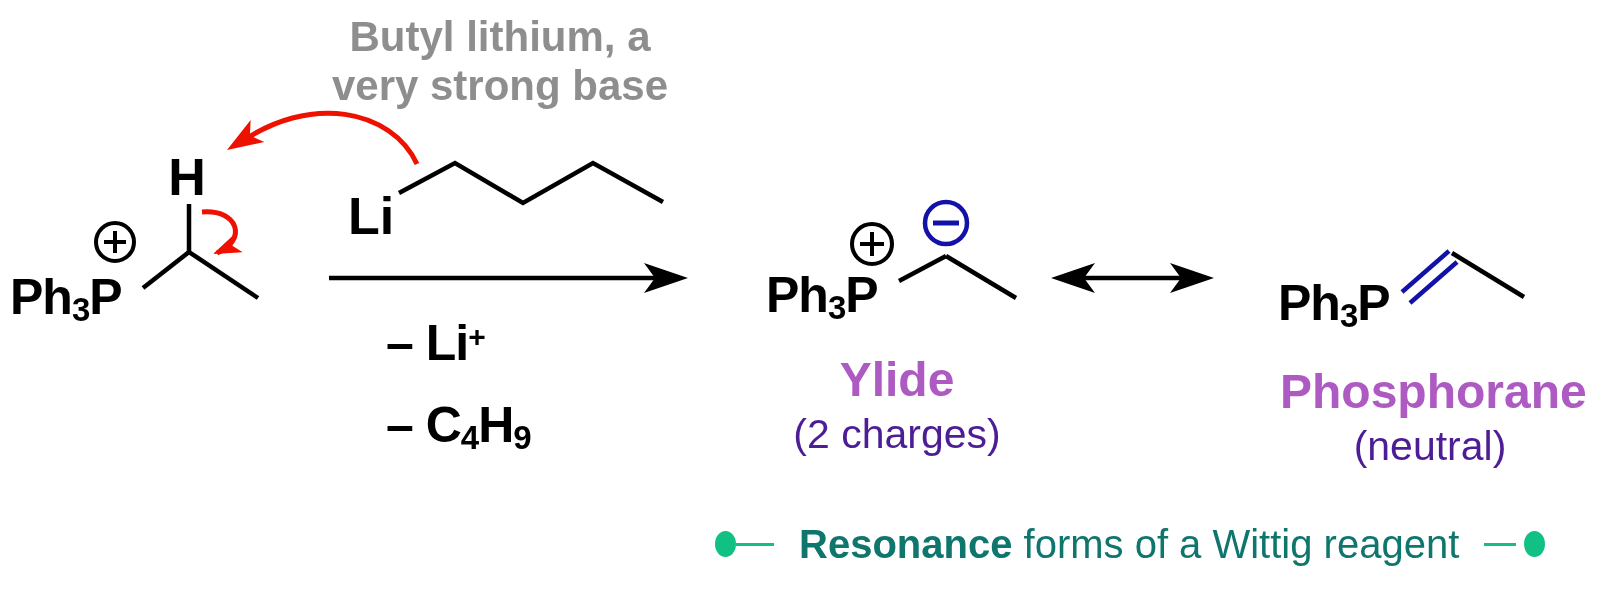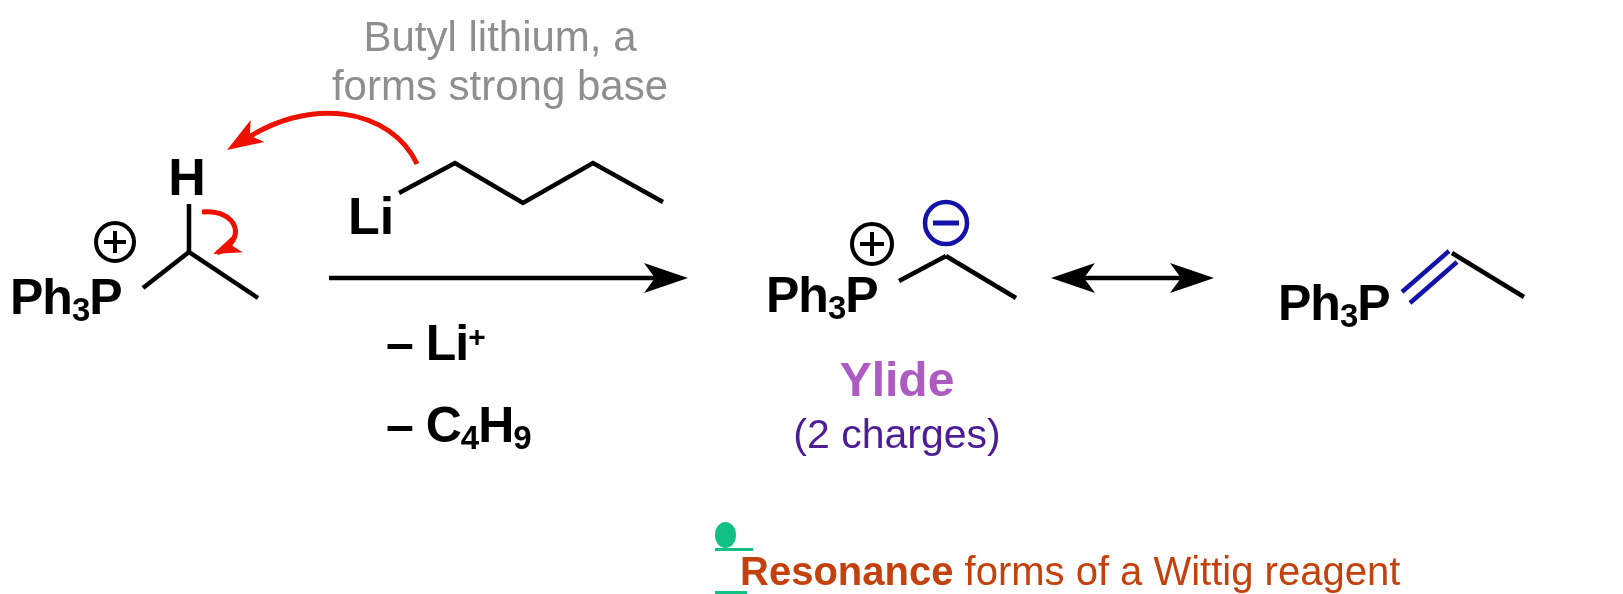--- a/index.html
+++ b/index.html
@@ -11,43 +11,43 @@
     overflow:hidden;
   }
   .abs{position:absolute;}
   svg.layer{position:absolute;left:0;top:0;width:1623px;height:594px;}
 
   
   .note{
     left:290px;top:12px;width:420px;
     text-align:center;
     font-size:42px;line-height:1.17;
-    color:#8e8e8e;font-weight:400;
+    color:#8e8e8e;font-weight:700;
   }
   .formula{
     font-size:50px;font-weight:600;color:#000;
     line-height:1;white-space:nowrap;letter-spacing:-1px;
   }
   .formula sub{font-size:0.66em;vertical-align:-0.22em;line-height:1;}
   .formula sup{font-size:0.60em;vertical-align:0.45em;line-height:1;}
   .atom{
     font-size:52px;font-weight:600;color:#000;line-height:1;
     transform:translate(-50%,-50%);
   }
   .struct-label{width:300px;text-align:center;}
   .struct-label .title{
     font-size:48px;font-weight:700;color:#ae5ac3;line-height:1;
   }
   .struct-label .subtitle{
     font-size:41px;font-weight:400;color:#4c1d95;line-height:1;margin-top:10px;
   }
   .caption-row{
     left:715px;top:522px;height:44px;
-    display:flex;
-    color:#c2410c;font-size:40px;line-height:1;white-space:nowrap;flex-direction:column;
+    display:flex;align-items:center;
+    color:#0f766e;font-size:40px;line-height:1;white-space:nowrap;
   }
   .caption-row .dot{
     width:21px;height:26px;border-radius:50%;
     background:#11c083;flex:0 0 auto;
   }
   .caption-row .dash{height:3px;background:#11c083;flex:0 0 auto;}
   .dash-l{width:38px;}
   .dash-r{width:32px;margin-right:8px;}
   .caption-text{margin:0 25px;}
   .caption-text .bold{font-weight:700;}
@@ -120,21 +120,21 @@
 
     <g fill="none">
       <path d="M 1402 292 L 1449 251" stroke="#1212a8" stroke-width="4.5"></path>
       <path d="M 1410 303 L 1457 262" stroke="#1212a8" stroke-width="4.5"></path>
       <path d="M 1452 253 L 1524 297" stroke="#000" stroke-width="4.5"></path>
     </g>
   </svg>
 
   <div class="abs note">
     <div>Butyl lithium, a</div>
-    <div>forms strong base</div>
+    <div>very strong base</div>
   </div>
 
   <div class="abs atom" style="left:187px;top:177px;">H</div>
 
   <div class="abs formula" style="left:10px;top:272px;"><span>Ph</span><sub>3</sub><span>P</span></div>
 
   <div class="abs atom" style="left:371px;top:216px;">Li</div>
 
   <div class="abs formula" style="left:386px;top:318px;"><span>– Li</span><sup>+</sup></div>
 
@@ -142,20 +142,24 @@
 
   <div class="abs formula" style="left:766px;top:270px;"><span>Ph</span><sub>3</sub><span>P</span></div>
 
   <div class="abs formula" style="left:1278px;top:278px;"><span>Ph</span><sub>3</sub><span>P</span></div>
 
   <div class="abs struct-label" style="left:747px;top:356px;">
     <div class="title">Ylide</div>
     <div class="subtitle">(2 charges)</div>
   </div>
 
+  <div class="abs struct-label" style="left:1280px;top:368px;">
+    <div class="title">Phosphorane</div>
+    <div class="subtitle">(neutral)</div>
+  </div>
 
   <div class="abs caption-row">
     <span class="dot"></span>
     <span class="dash dash-l"></span>
     <span class="caption-text"><span class="bold">Resonance</span><span> forms of a Wittig reagent</span></span>
     <span class="dash dash-r"></span>
     <span class="dot"></span>
   </div>
 
 </div>

